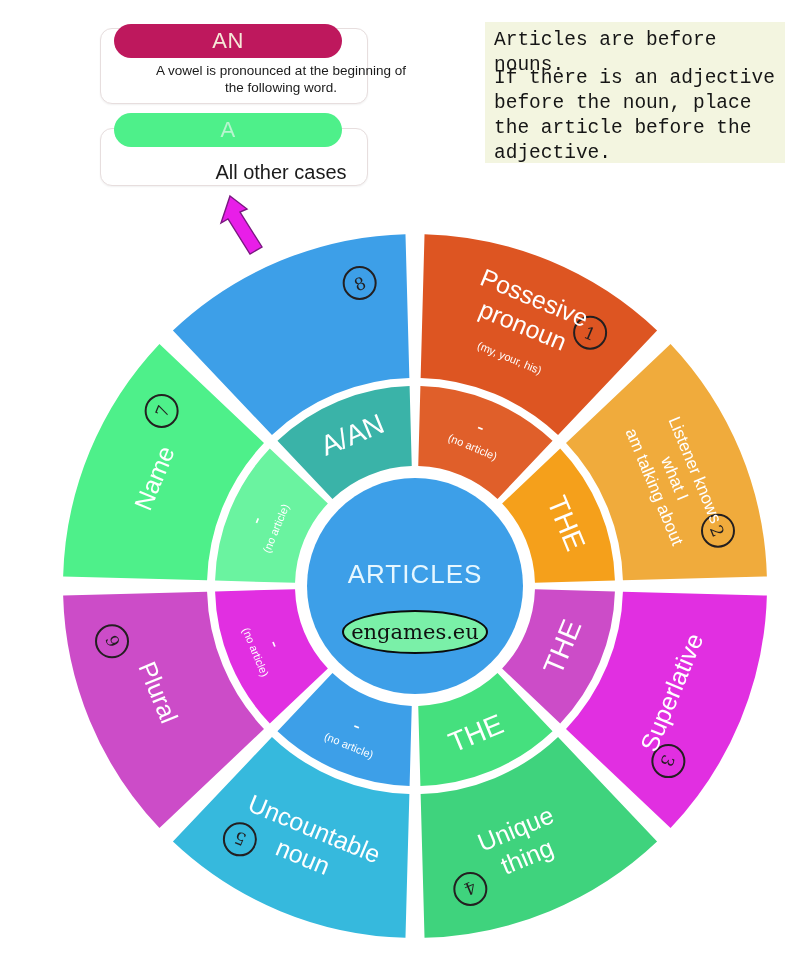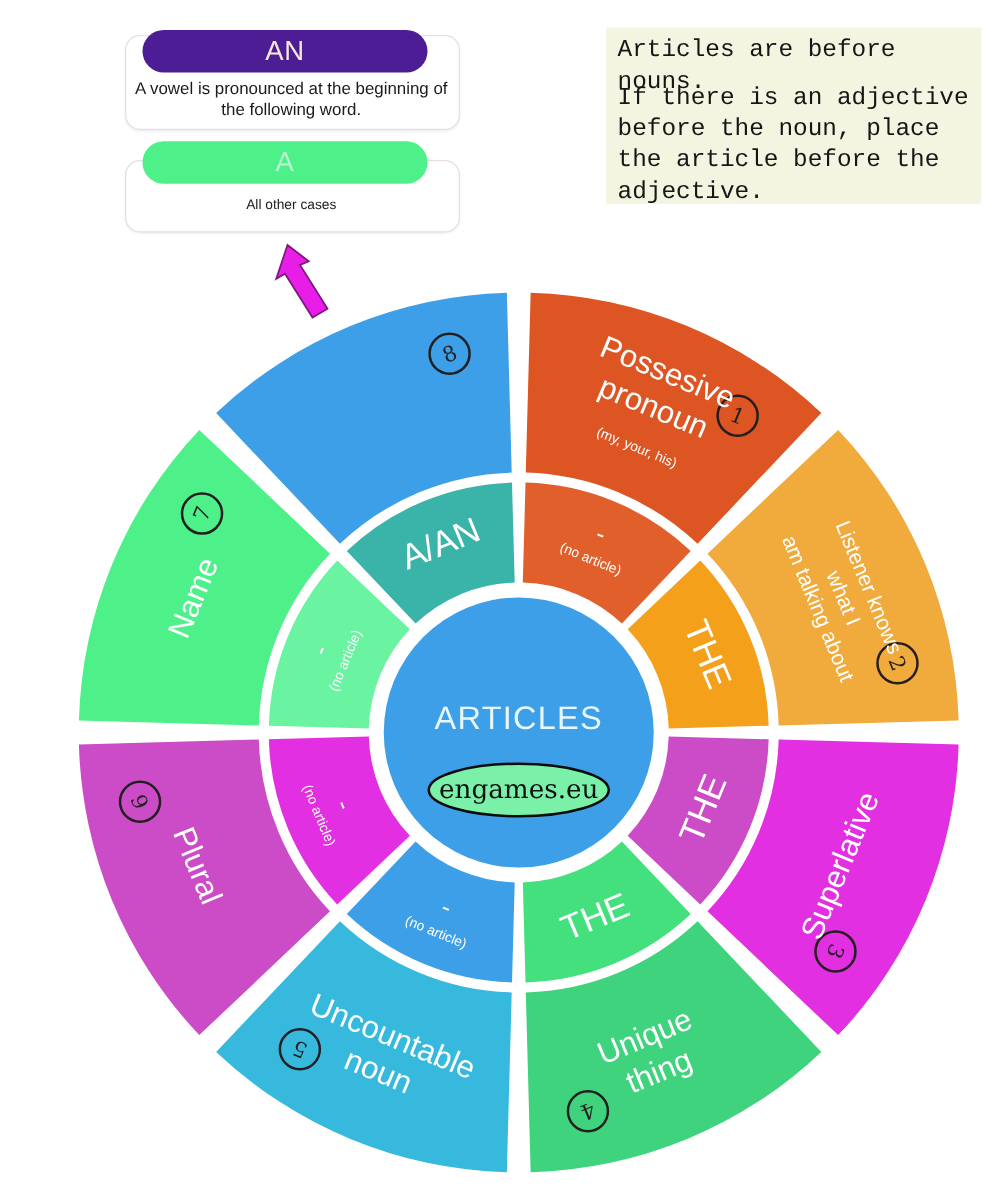--- a/index.html
+++ b/index.html
@@ -33,23 +33,24 @@
   #pill-an{ left:114px; top:24px; width:228px; background:#e0601f; color:#f6e8d8; }
   #pill-a { left:114px; top:113px; width:228px; background:#4ef08a; color:#b9f5cf; }
 
   .legend-text{
     position:absolute;
     text-align:center;
     color:#1a1a1a;
     font-size:13.5px;
     line-height:17px;
     width:250px;
+    margin-left:48px;
   }
   #text-an{ left:108px; top:62px; }
-  #text-a { left:108px; top:156px; font-size:11px; }
+  #text-a { left:108px; top:164px; font-size:20px; }
 
   
   #note-box{
     position:absolute; left:485px; top:22px; width:300px; height:141px;
     background:#f3f5e0;
   }
   .note-line{
     font-family:Liberation Mono, monospace;
     color:#161616;
     font-size:19.5px;
@@ -83,21 +84,21 @@
     font-family:"DejaVu Serif", serif;
     text-anchor:middle; dominant-baseline:middle;
   }
 </style>
 </head>
 <body>
 
 <div id="stage">
 
   <div class="legend-card" id="legend-an"></div>
-  <div class="legend-pill" id="pill-an" style="background: #4c1d95;">AN</div>
+  <div class="legend-pill" id="pill-an" style="background: #be185d;">AN</div>
   <div class="legend-text" id="text-an">A vowel is pronounced at the beginning of the following word.</div>
 
   <div class="legend-card" id="legend-a"></div>
   <div class="legend-pill" id="pill-a" style="background: rgb(78, 240, 138);">A</div>
   <div class="legend-text" id="text-a">All other cases</div>
 
   <div id="note-box" style="background: rgb(243, 245, 224);"></div>
   <div class="note-line" id="note-line-1">Articles are before nouns.</div>
   <div class="note-line" id="note-line-2">If there is an adjective before the noun, place the article before the adjective.</div>
 

